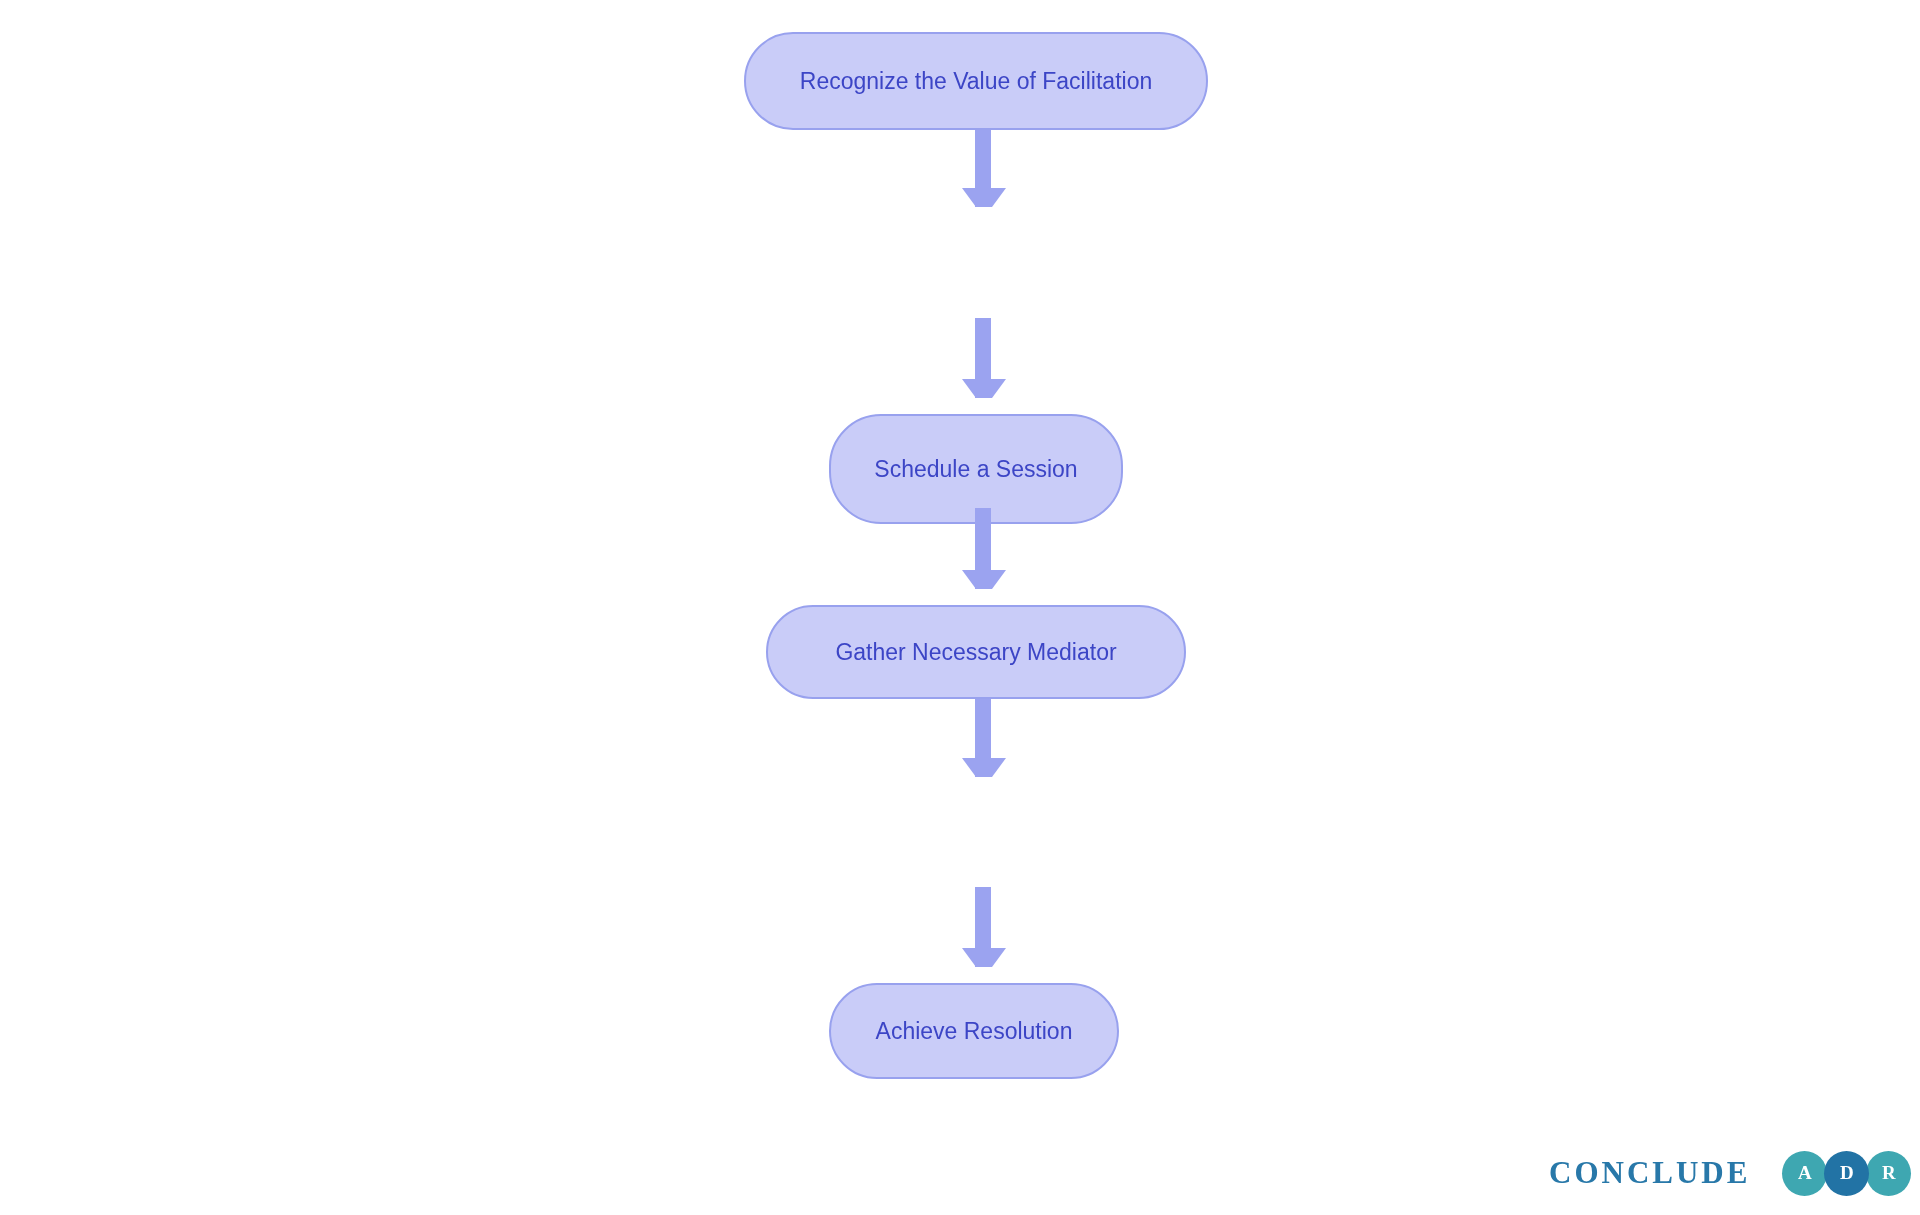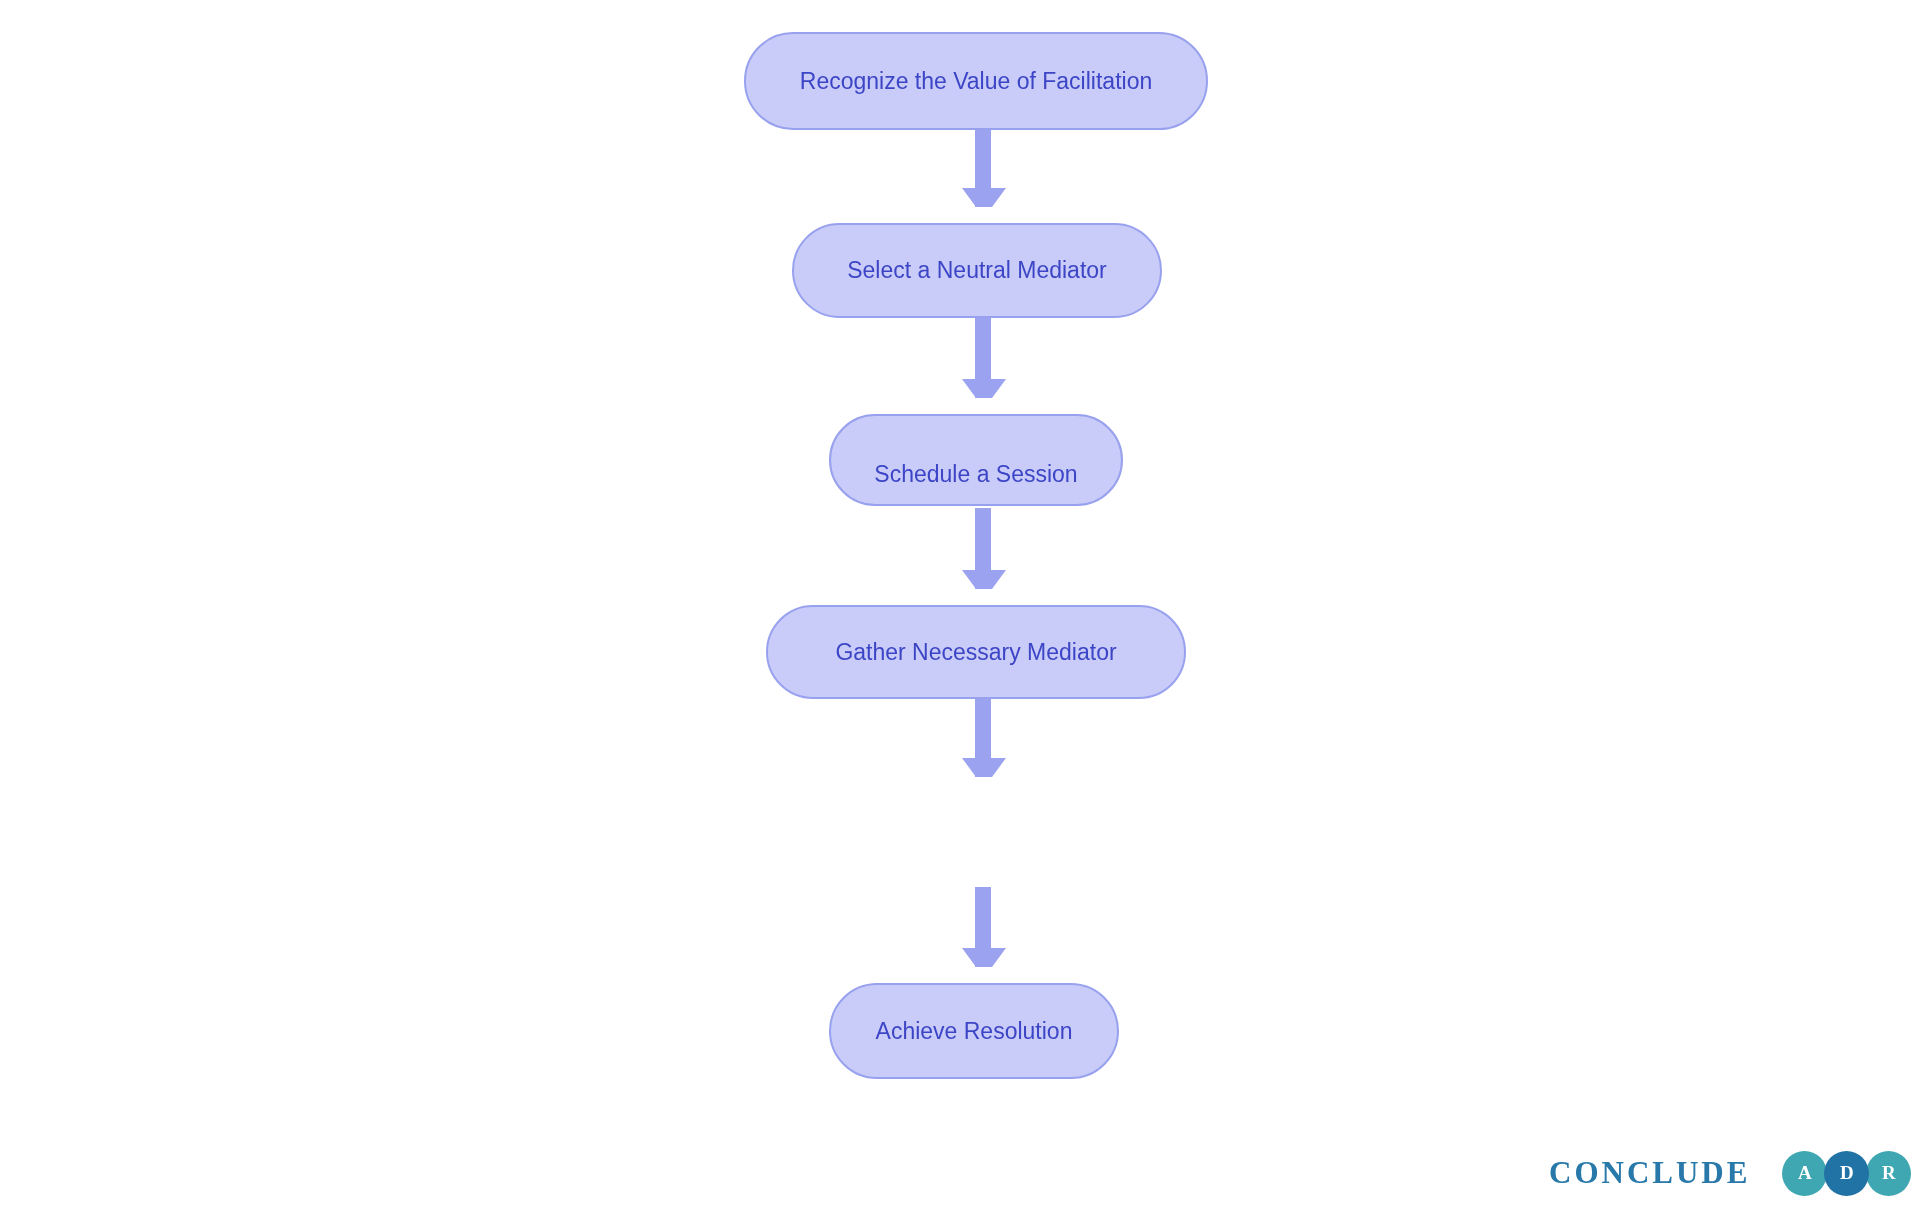--- a/index.html
+++ b/index.html
@@ -28,21 +28,21 @@
     background:var(--node-fill);
     border:2px solid var(--node-border);
     border-radius:52px;
     color:var(--node-text);
     font-size:23px;
     text-align:center;
     white-space:nowrap;
   }
   .node-1{left:728px;top:16px;width:464px;height:98px;}
   .node-2{left:776px;top:207px;width:370px;height:95px;}
-  .node-3{left:813px;top:398px;width:294px;height:92px;align-items:flex-end;}
+  .node-3{left:813px;top:398px;width:294px;height:110px;}
   .node-4{left:750px;top:589px;width:420px;height:94px;}
   .node-5{left:808px;top:777px;width:304px;height:94px;}
   .node-6{left:813px;top:967px;width:290px;height:96px;text-align:center;}
 
   .arrow{
     position:absolute;
     left:946px;
     width:28px;
   }
   .arrow-1{top:114px;height:93px;}
@@ -113,23 +113,20 @@
 
   <div class="node node-1">
     <span>Recognize the Value of Facilitation</span>
   </div>
 
   <div class="arrow arrow-1">
     <div class="line"></div>
     <div class="head"></div>
   </div>
 
-  <div class="node node-2">
-    <span>Select a Neutral Mediator</span>
-  </div>
 
   <div class="arrow arrow-2">
     <div class="line"></div>
     <div class="head"></div>
   </div>
 
   <div class="node node-3">
     <span>Schedule a Session</span>
   </div>
 

